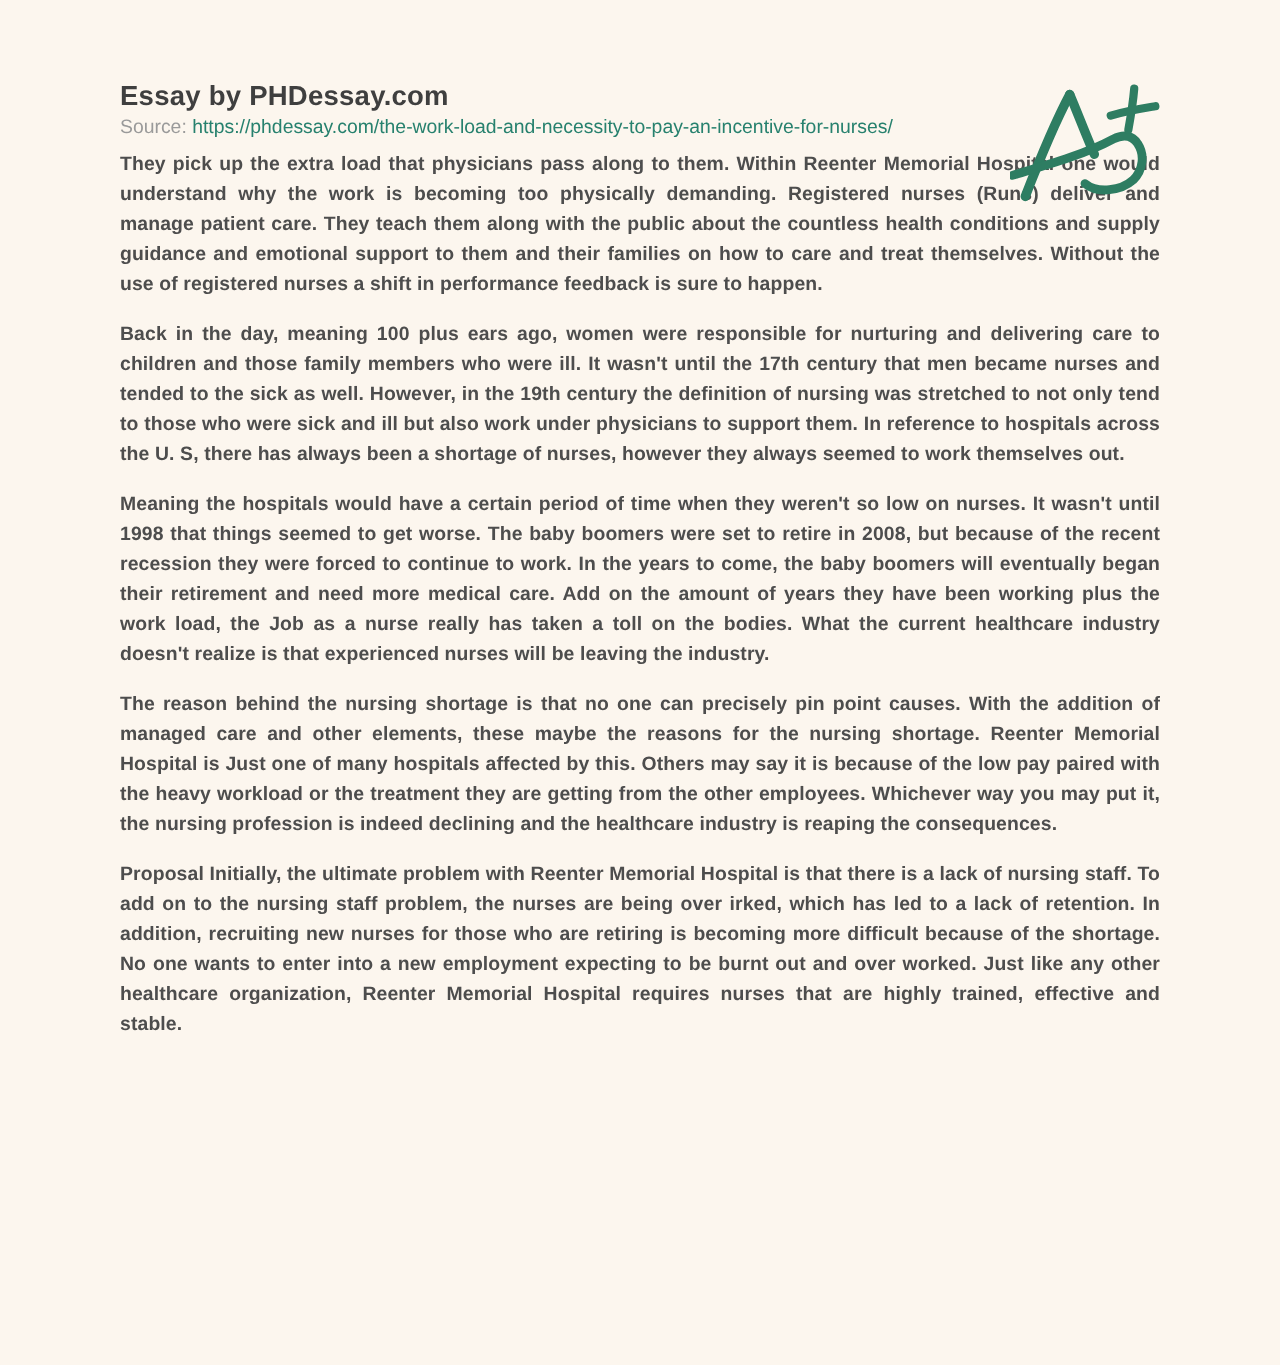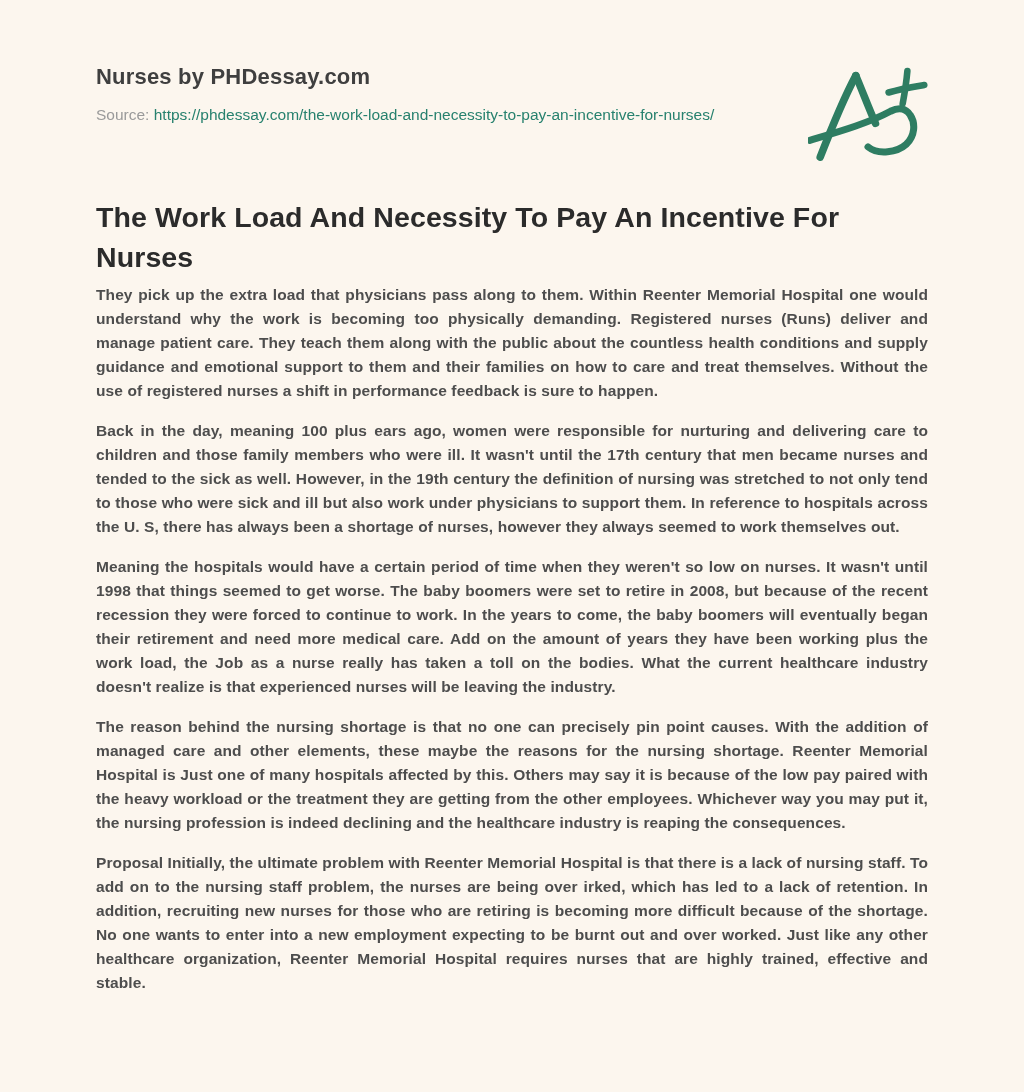--- a/index.html
+++ b/index.html
@@ -26,21 +26,20 @@
     padding: 0 96px;
   }
   .site-title {
     padding-top: 64px;
     font-size: 22px;
     font-weight: 700;
     color: var(--heading);
     letter-spacing: 0.2px;
   }
   .source-line {
-    margin-top: 13px;
     max-width: 620px;
     font-size: 15.5px;
     line-height: 24px;
     color: var(--muted);
     overflow-wrap: break-word;
     word-break: break-word;
   }
   .source-url {
     color: var(--accent);
     text-decoration: none;
@@ -72,38 +71,37 @@
     text-align: justify;
     margin-bottom: 16px;
     letter-spacing: 0.1px;
   }
 </style>
 </head>
 <body>
 
 <div class="page">
 
-  <h1 class="site-title">Nurses by PHDessay.com</h1>
+  <h1 class="site-title">Essay by PHDessay.com</h1>
 
   <p class="source-line"><span>Source:</span> <a class="source-url" href="#">https://phdessay.com/the-work-load-and-necessity-to-pay-an-incentive-for-nurses/</a></p>
 
   <svg class="logo" viewBox="0 0 128 108" fill="none" stroke="#2e7d62" stroke-linecap="round" stroke-linejoin="round">
 
     <path d="M 13 99 C 27 63 43 27 51 12" stroke-width="8"></path>
 
     <path d="M 51 12 C 57 26 65 47 72 63" stroke-width="8"></path>
 
     <path d="M 2 81 C 32 72 64 63 88 50 C 96 46 104 46 109 54 C 115 63 114 76 105 85 C 95 94 75 97 64 88" stroke-width="7.5"></path>
 
     <path d="M 106 7 C 105 19 103 31 101 42" stroke-width="7"></path>
 
     <path d="M 86 30 C 99 26 112 24 124 22" stroke-width="7"></path>
   </svg>
 
-  <h2 class="article-title">The Work Load And Necessity To Pay An Incentive For Nurses</h2>
 
   <div class="article-body">
       <p class="para">They pick up the extra load that physicians pass along to them. Within Reenter Memorial Hospital one would understand why the work is becoming too physically demanding. Registered nurses (Runs) deliver and manage patient care. They teach them along with the public about the countless health conditions and supply guidance and emotional support to them and their families on how to care and treat themselves. Without the use of registered nurses a shift in performance feedback is sure to happen.</p>
       <p class="para">Back in the day, meaning 100 plus ears ago, women were responsible for nurturing and delivering care to children and those family members who were ill. It wasn't until the 17th century that men became nurses and tended to the sick as well. However, in the 19th century the definition of nursing was stretched to not only tend to those who were sick and ill but also work under physicians to support them. In reference to hospitals across the U. S, there has always been a shortage of nurses, however they always seemed to work themselves out.</p>
       <p class="para">Meaning the hospitals would have a certain period of time when they weren't so low on nurses. It wasn't until 1998 that things seemed to get worse. The baby boomers were set to retire in 2008, but because of the recent recession they were forced to continue to work. In the years to come, the baby boomers will eventually began their retirement and need more medical care. Add on the amount of years they have been working plus the work load, the Job as a nurse really has taken a toll on the bodies. What the current healthcare industry doesn't realize is that experienced nurses will be leaving the industry.</p>
       <p class="para">The reason behind the nursing shortage is that no one can precisely pin point causes. With the addition of managed care and other elements, these maybe the reasons for the nursing shortage. Reenter Memorial Hospital is Just one of many hospitals affected by this. Others may say it is because of the low pay paired with the heavy workload or the treatment they are getting from the other employees. Whichever way you may put it, the nursing profession is indeed declining and the healthcare industry is reaping the consequences.</p>
       <p class="para">Proposal Initially, the ultimate problem with Reenter Memorial Hospital is that there is a lack of nursing staff. To add on to the nursing staff problem, the nurses are being over irked, which has led to a lack of retention. In addition, recruiting new nurses for those who are retiring is becoming more difficult because of the shortage. No one wants to enter into a new employment expecting to be burnt out and over worked. Just like any other healthcare organization, Reenter Memorial Hospital requires nurses that are highly trained, effective and stable.</p>
     </div>
 
 </div>

